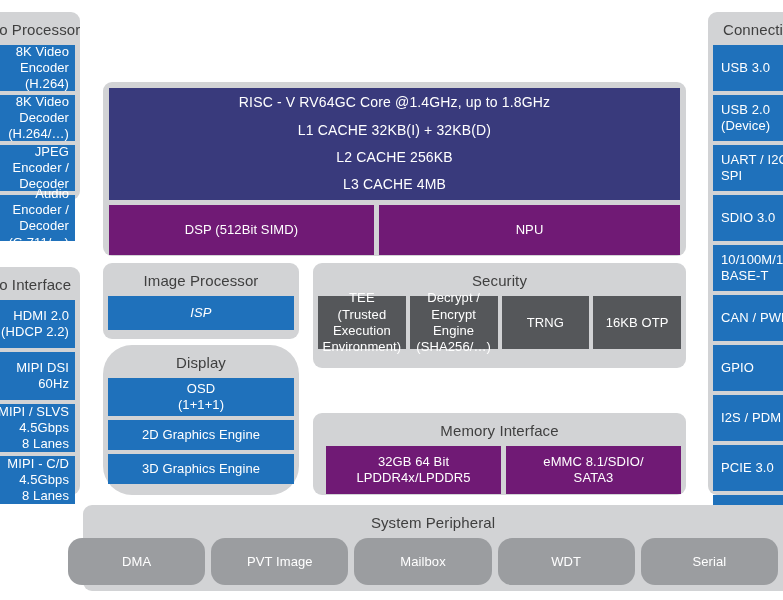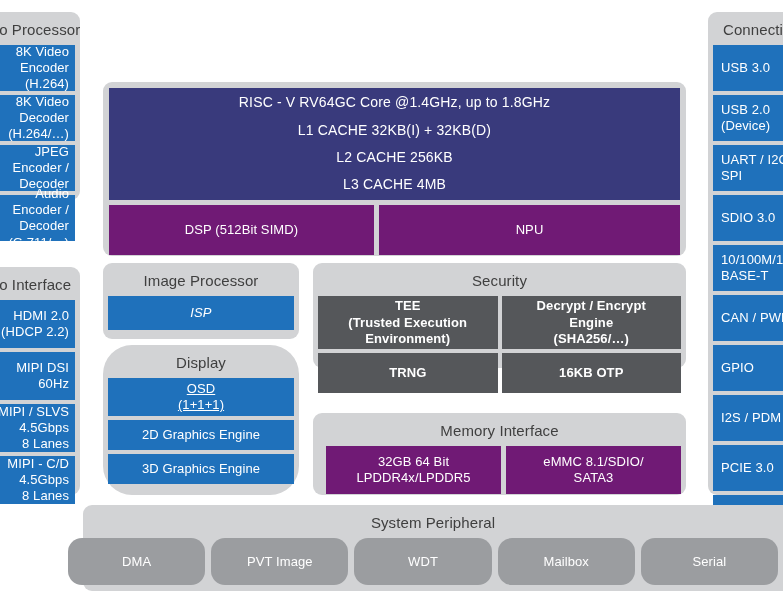--- a/index.html
+++ b/index.html
@@ -104,33 +104,32 @@
   
   #image-processor-panel {
     left: 103px; top: 263px; width: 196px; height: 76px;
   }
   #image-processor-panel .blk { height: 34px; font-style: italic; }
 
   
   #display-panel {
     left: 103px; top: 345px; width: 196px; height: 150px; border-radius: 29px;
   }
-  #display-osd { height: 38px; text-decoration: underline; }
+  #display-osd { height: 38px; }
   #display-panel .blk-2d, #display-panel .blk-3d { height: 30px; }
 
   
   #security-panel {
     left: 313px; top: 263px; width: 373px; height: 105px;
   }
   #security-grid {
     display: grid;
-    grid-template-columns: 1fr 1fr;
+    grid-template-columns: 1fr 1fr 1fr 1fr;
     grid-template-rows: 53px 40px;
     gap: 4px;
-    font-weight: bold;
   }
   #security-grid .blk { margin-bottom: 0; height: 100%; }
 
   
   #memory-panel {
     left: 313px; top: 413px; width: 373px; height: 82px;
   }
   #memory-row {
     display: flex;
     gap: 5px;
@@ -267,19 +266,19 @@
     <div class="blk blk-blue">I2S / PDM</div>
     <div class="blk blk-blue">PCIE 3.0</div>
     <div class="blk blk-blue">PMU</div>
   </div>
 
   <div class="panel" id="sysperi-panel">
     <div class="panel-title">System Peripheral</div>
     <div id="sysperi-row">
       <div class="blk blk-mgray">DMA</div>
       <div class="blk blk-mgray">PVT Image</div>
+      <div class="blk blk-mgray">Mailbox</div>
       <div class="blk blk-mgray">WDT</div>
-      <div class="blk blk-mgray">Mailbox</div>
       <div class="blk blk-mgray">Serial</div>
     </div>
   </div>
 
 </div>
 
 </body></html>

